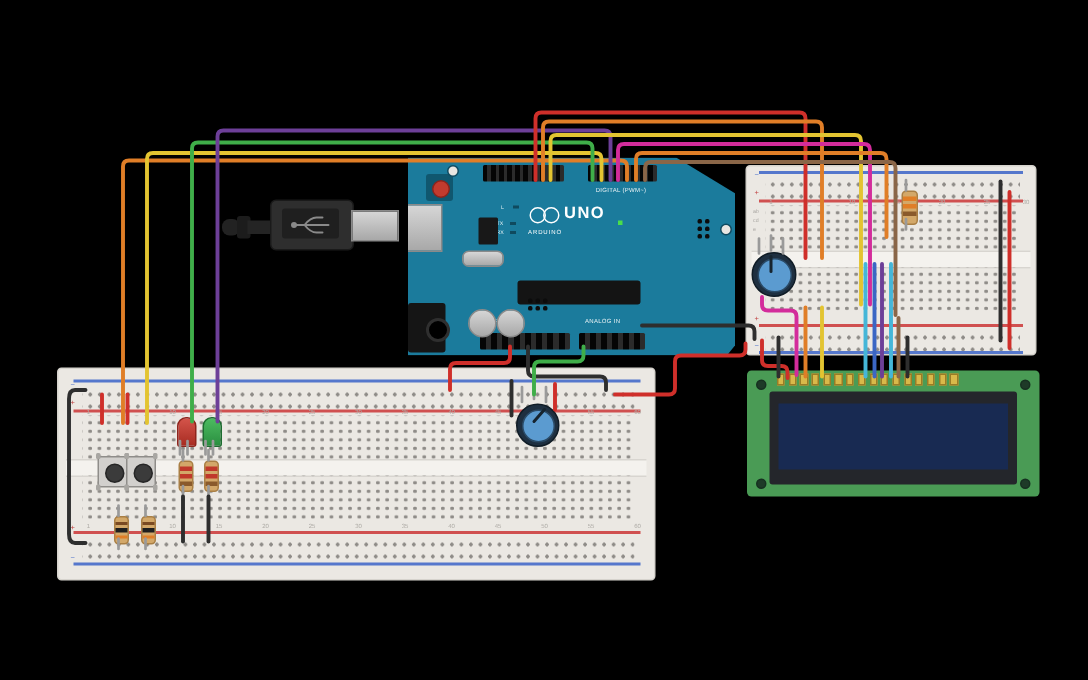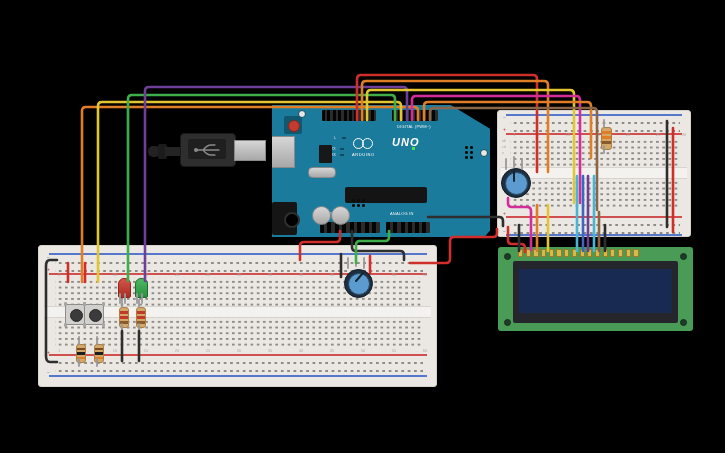--- a/index.html
+++ b/index.html
@@ -214,21 +214,21 @@
     <div class="hdr" style="left:48px;top:117px;width:60px;background:repeating-linear-gradient(90deg,#050505 0 4px,#2b2b2b 4px 7.5px);"></div>
     <div class="hdr" style="left:114px;top:117px;width:44px;background:repeating-linear-gradient(90deg,#050505 0 4px,#2b2b2b 4px 7.3px);"></div>
     <div class="ardlbl" style="left:58px;top:106px;">POWER</div>
     <div class="ardlbl" style="left:118px;top:106px;">ANALOG IN</div>
 
     <div class="abs silver" style="left:-9px;top:31px;width:30px;height:30px;"></div>
 
     <div class="abs" style="left:81px;top:33px;width:9px;height:9px;border:1.8px solid #fff;border-radius:50%;"></div>
     <div class="abs" style="left:90px;top:33px;width:9px;height:9px;border:1.8px solid #fff;border-radius:50%;"></div>
     <div class="abs" style="left:80px;top:47px;color:#fff;font-size:4px;letter-spacing:.6px;">ARDUINO</div>
-    <div class="abs" style="left:120px;top:31px;color:#fff;font-size:11px;font-weight:bold;letter-spacing:1px;font-style:italic;">UNO</div>
+    <div class="abs" style="left:104px;top:31px;color:#fff;font-size:11px;font-weight:bold;letter-spacing:1px;">UNO</div>
     <div class="tinylbl" style="left:62px;top:31px;">L</div>
     <div class="tinylbl" style="left:59px;top:42px;">TX</div>
     <div class="tinylbl" style="left:59px;top:48px;">RX</div>
     <div class="abs" style="left:70px;top:32px;width:4px;height:2px;background:#0f4a5f;"></div>
     <div class="abs" style="left:68px;top:43px;width:4px;height:2px;background:#0f4a5f;"></div>
     <div class="abs" style="left:68px;top:49px;width:4px;height:2px;background:#0f4a5f;"></div>
     <div class="abs" style="left:140px;top:42px;width:3px;height:3px;background:#4ade4a;"></div>
 
     <div class="abs" style="left:47px;top:40px;width:13px;height:18px;background:#181818;border-radius:1px;"></div>
 

